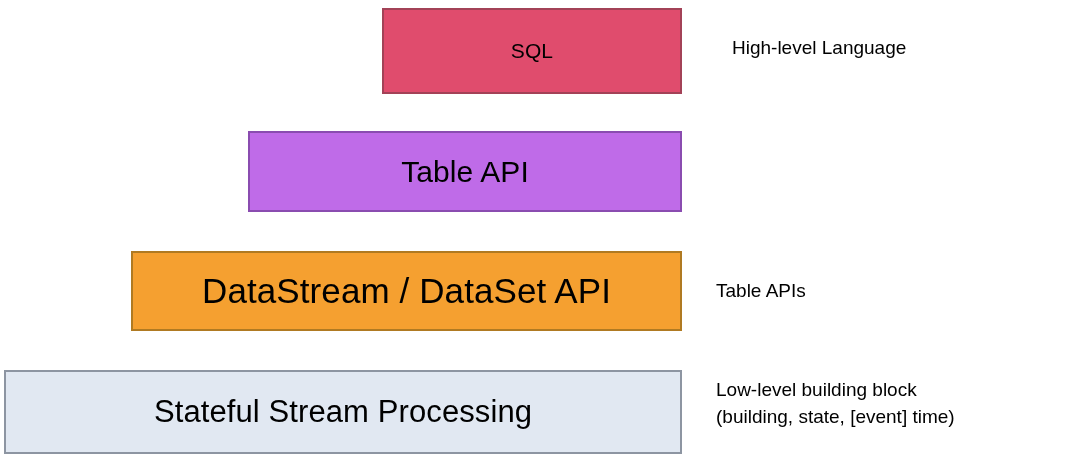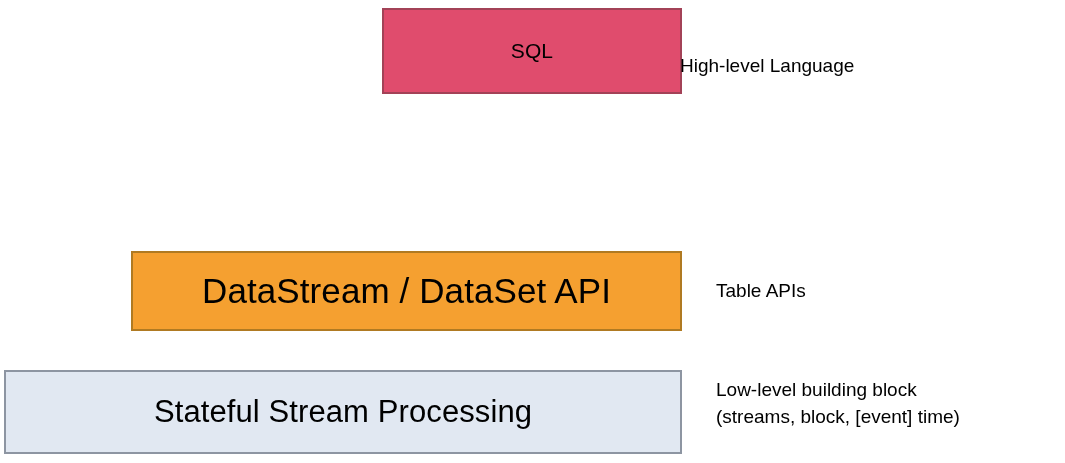--- a/index.html
+++ b/index.html
@@ -50,23 +50,22 @@
   #box-sql {
     left: 382px;
     top: 8px;
     width: 300px;
     height: 86px;
     background: #E04C6D;
     border-color: #A34257;
     font-size: 21px;
   }
   #label-sql {
-    left: 680px;
+    left: 732px;
     top: 34px;
-    margin-top: 18px;
   }
 
   
   #box-table-api {
     left: 248px;
     top: 131px;
     width: 434px;
     height: 81px;
     background: #BF6BE8;
     border-color: #8A4CB0;
@@ -108,21 +107,22 @@
   }
 </style>
 </head>
 <body>
 
 <div id="diagram" style="background: rgb(255, 255, 255);">
 
   <div class="layer-box" id="box-sql" style="background: rgb(224, 76, 109); border-color: rgb(163, 66, 87);">SQL</div>
   <div class="layer-label" id="label-sql">High-level Language</div>
 
+  <div class="layer-box" id="box-table-api" style="background: rgb(191, 107, 232); border-color: rgb(138, 76, 176);">Table API</div>
 
   <div class="layer-box" id="box-datastream" style="background: rgb(245, 160, 48); border-color: rgb(176, 122, 34);">DataStream / DataSet API</div>
   <div class="layer-label" id="label-datastream">Table APIs</div>
 
   <div class="layer-box" id="box-stateful" style="background: rgb(225, 232, 242); border-color: rgb(141, 149, 162); text-align: center;">Stateful Stream Processing</div>
   <div class="layer-label" id="label-stateful">Low-level building block
-(streams, block, [event] time)</div>
+(building, state, [event] time)</div>
 
 </div>
 
 </body></html>

